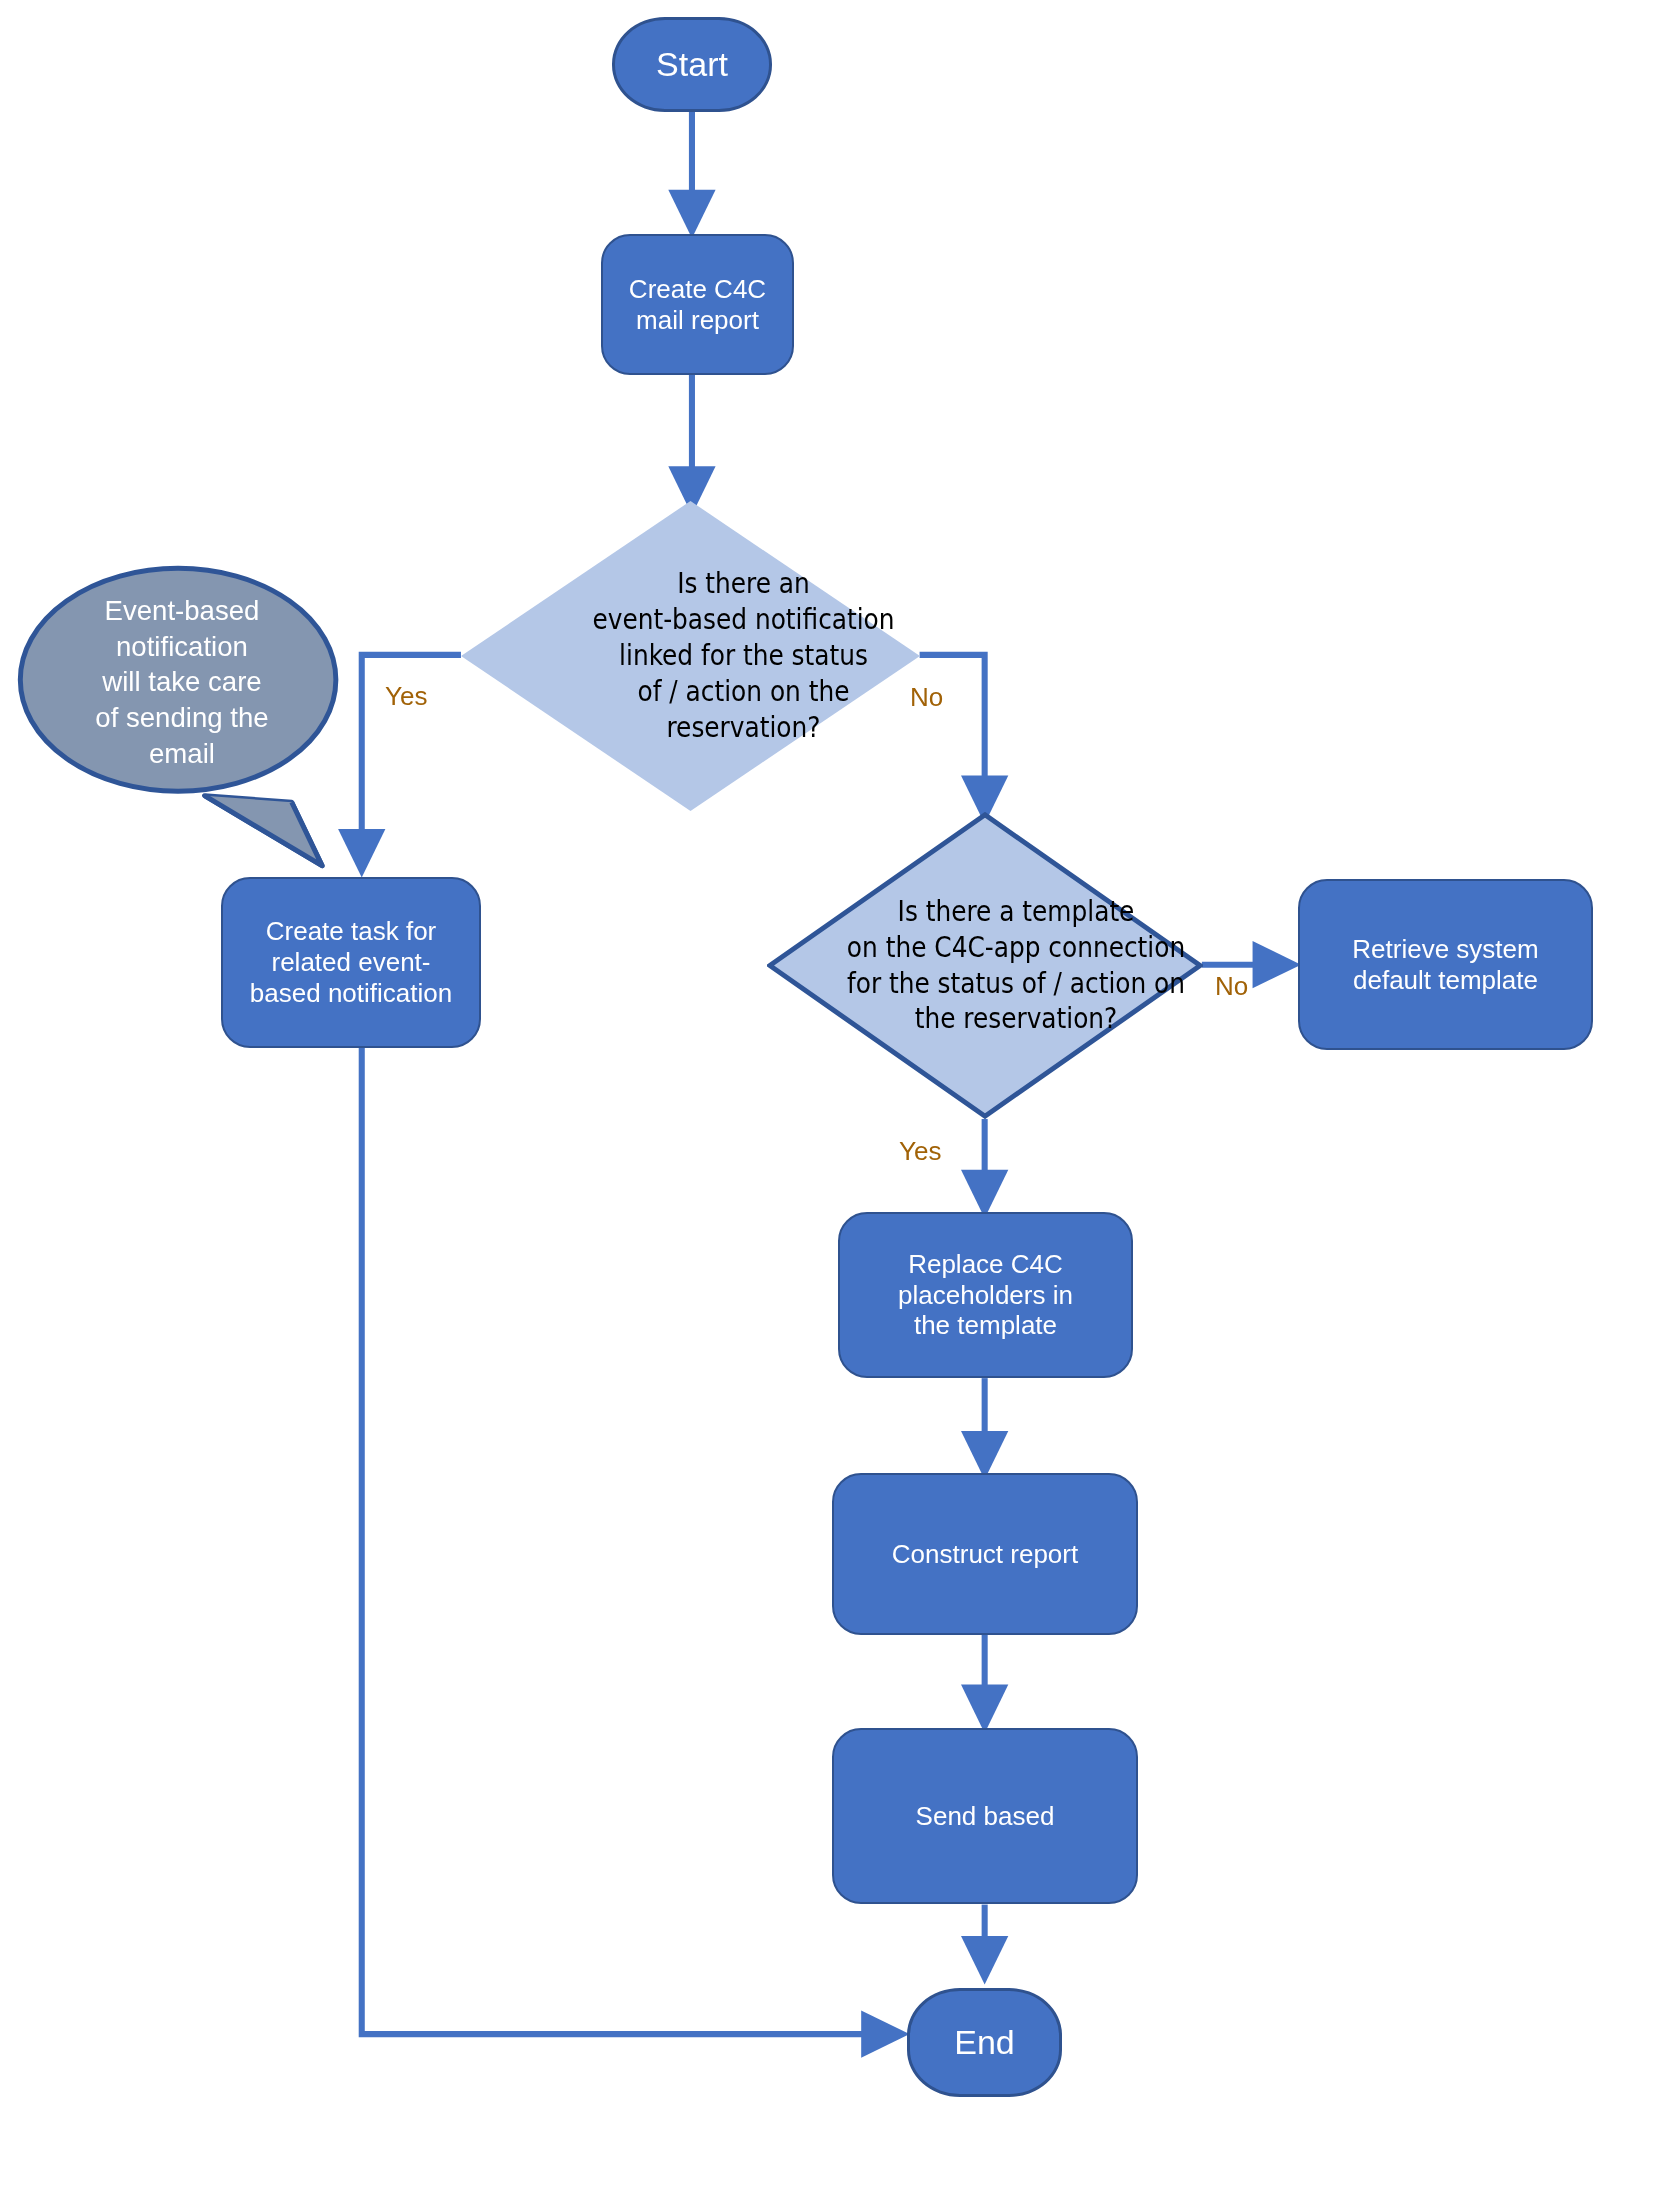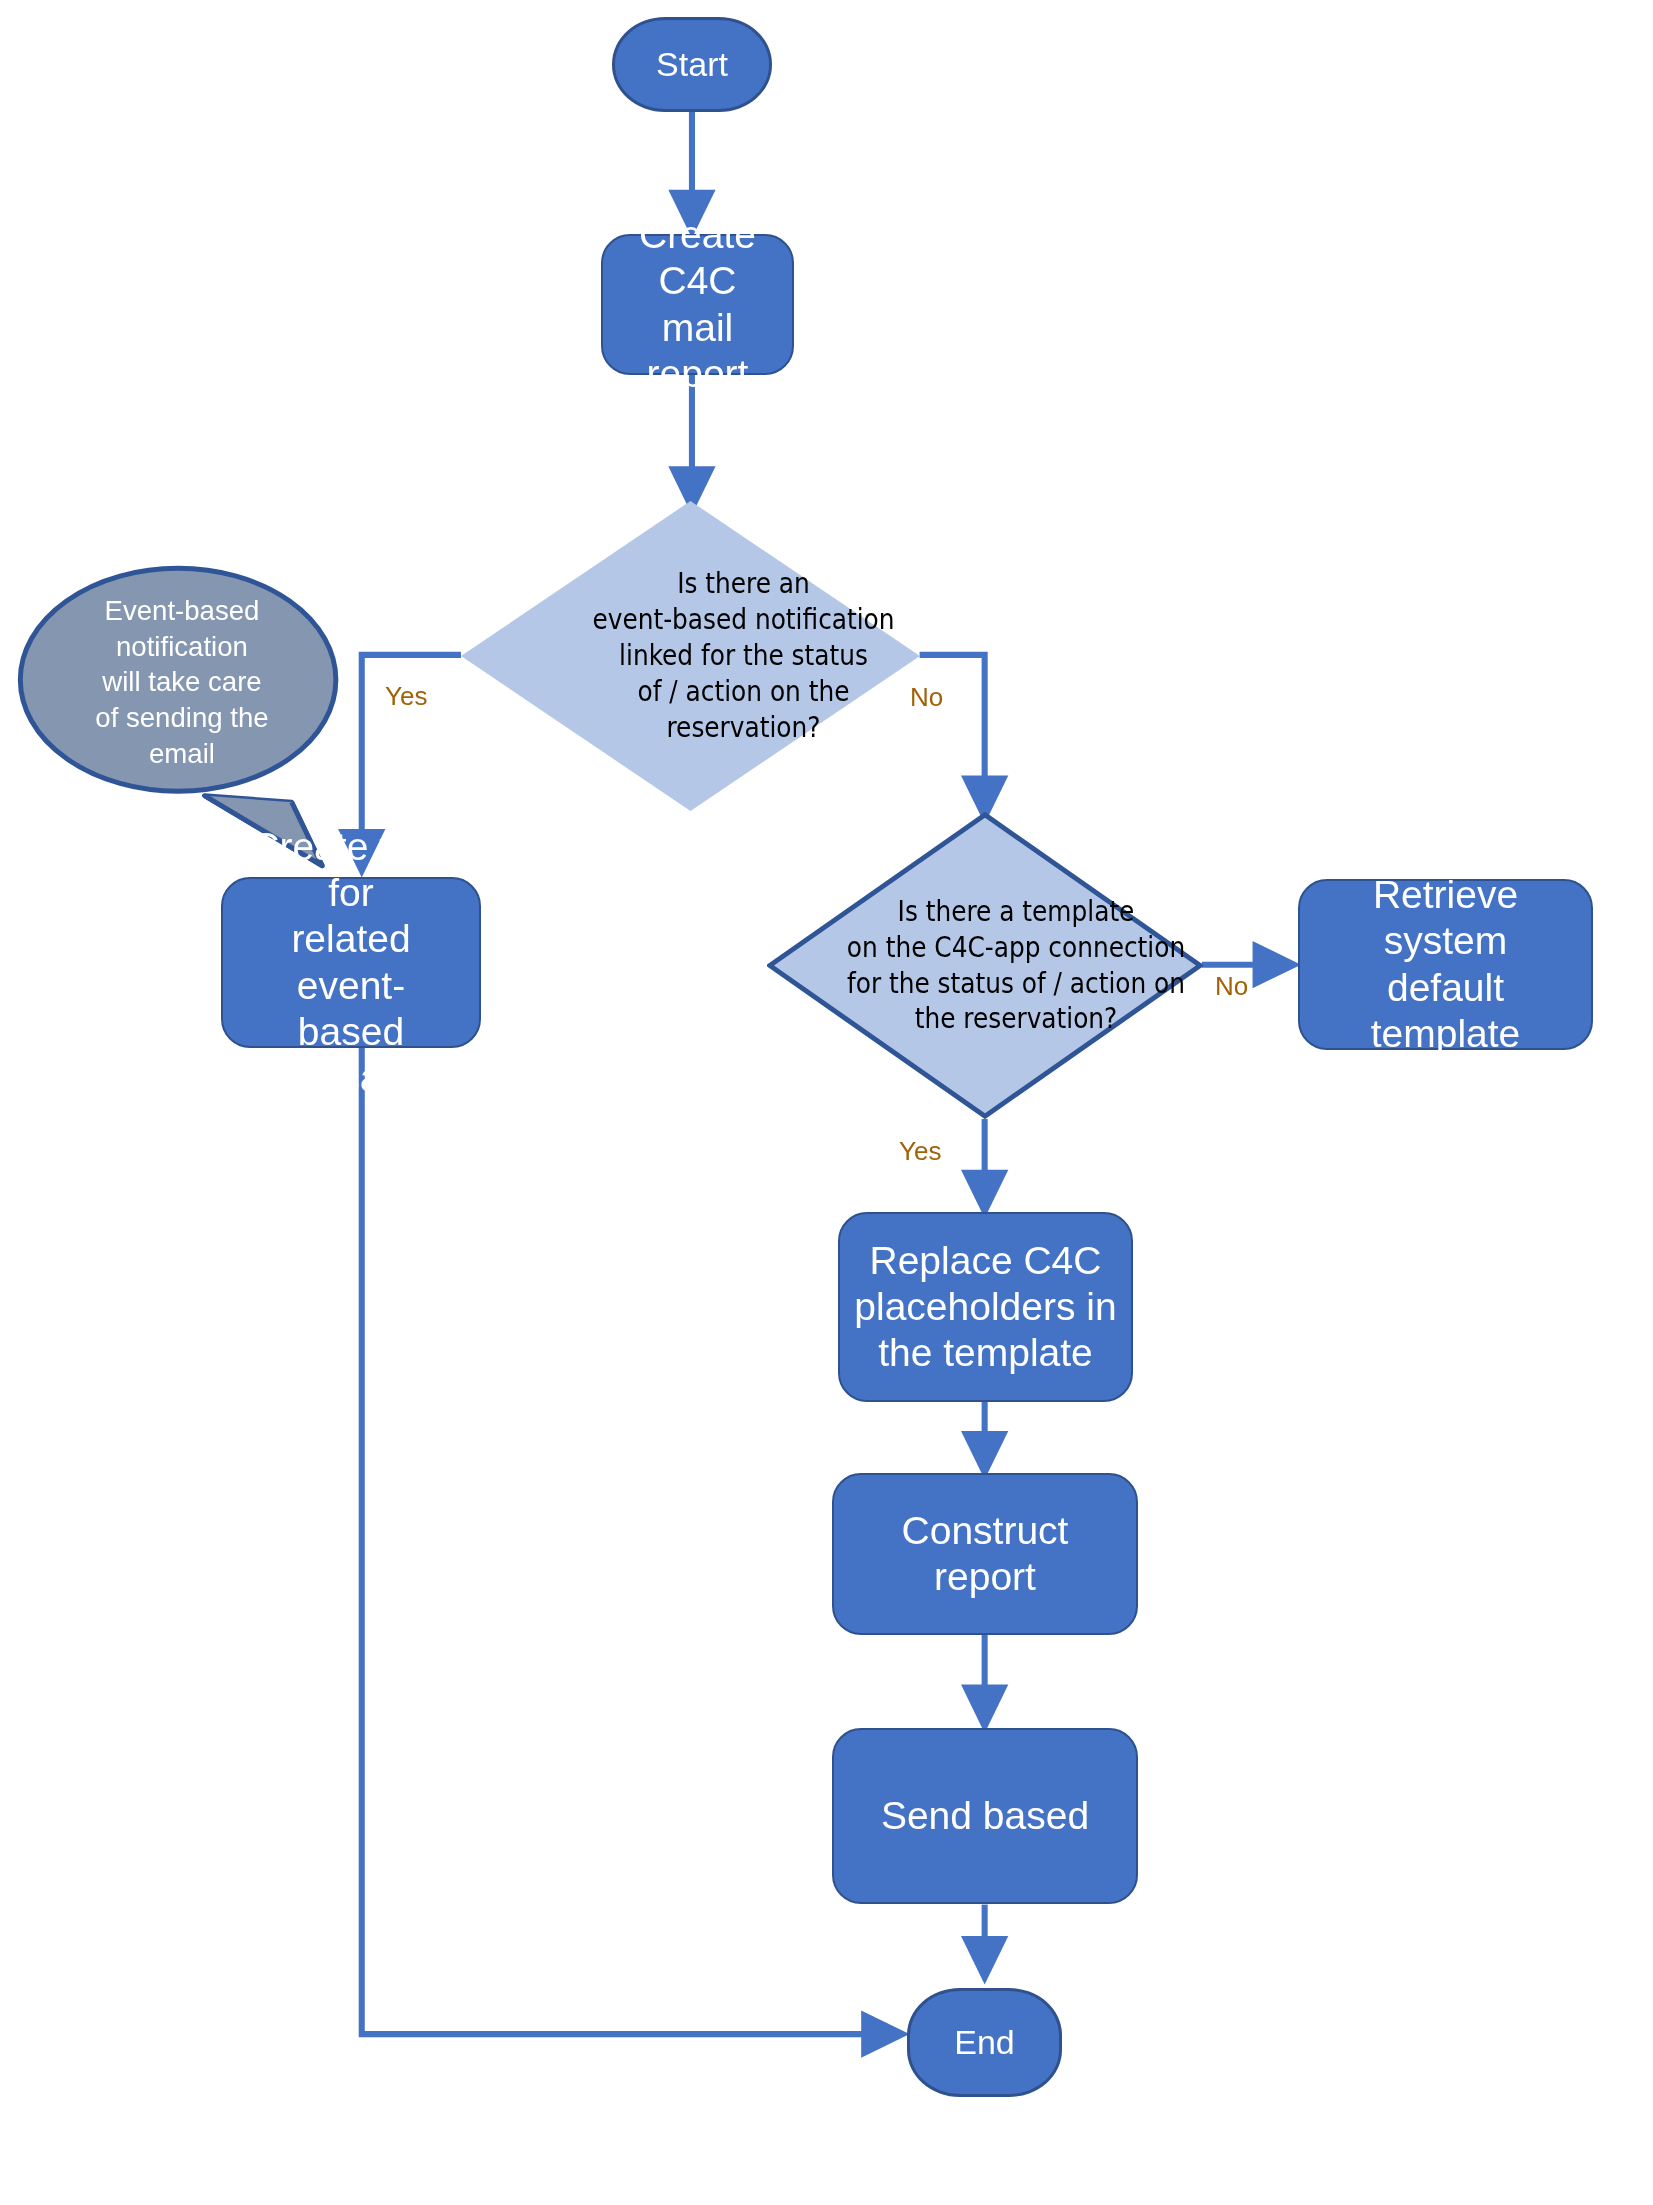--- a/index.html
+++ b/index.html
@@ -5,21 +5,21 @@
 <style>
   html,body{margin:0;padding:0;background:#ffffff;}
   body{font-family:"Liberation Sans","DejaVu Sans",sans-serif;}
   #stage{position:relative;width:1654px;height:2205px;background:#ffffff;overflow:hidden;}
   #wires{position:absolute;left:0;top:0;width:1654px;height:2205px;}
 
   .node{position:absolute;box-sizing:border-box;display:flex;align-items:center;
         justify-content:center;text-align:center;color:#ffffff;line-height:1.18;}
 
   .proc{background:#4472C4;border:2.8px solid #2F528F;border-radius:29px;
-        font-size:39px;padding:4.4px 14.3px;}
+        font-size:26px;padding:4.4px 14.3px;}
 
   .term{background:#4472C4;border:3.3px solid #2F528F;border-radius:53px/47px;
         font-size:34px;margin-top:7px;}
 
   .diamond-wrap{position:absolute;}
   .diamond-wrap svg{position:absolute;left:0;top:0;}
   .diamond-text{position:absolute;left:0;top:0;width:100%;height:100%;
         display:flex;align-items:center;justify-content:center;text-align:center;
         color:#000000;font-size:27.6px;line-height:1.30;
         font-family:"DejaVu Sans Condensed","Liberation Sans",sans-serif;}
@@ -100,21 +100,21 @@
     <svg width="436" height="307" viewBox="0 0 790 556" xmlns="http://www.w3.org/2000/svg">
       <polygon points="395,5 785,278 395,551 5,278" fill="#B4C7E7" stroke="#2F5597" stroke-width="9"></polygon>
     </svg>
     <div class="diamond-text ml" style="padding:0 31px;">Is there a template<br>on the C4C-app connection<br>for the status of / action on<br>the reservation?</div>
   </div>
 
   <div class="node proc" style="left:1298px;top:879px;width:295px;height:171px;">
     <span class="ml">Retrieve system<br>default template</span>
   </div>
 
-  <div class="node proc" style="left:838px;top:1212px;width:295px;height:190px;">
+  <div class="node proc" style="left:838px;top:1212px;width:295px;height:166px;">
     <span class="ml">Replace C4C<br>placeholders in<br>the template</span>
   </div>
 
   <div class="node proc" style="left:832px;top:1473px;width:306px;height:162px;">
     <span class="ml">Construct report</span>
   </div>
 
   <div class="node proc" style="left:832px;top:1728px;width:306px;height:176px;">
     <span class="ml">Send based</span>
   </div>

